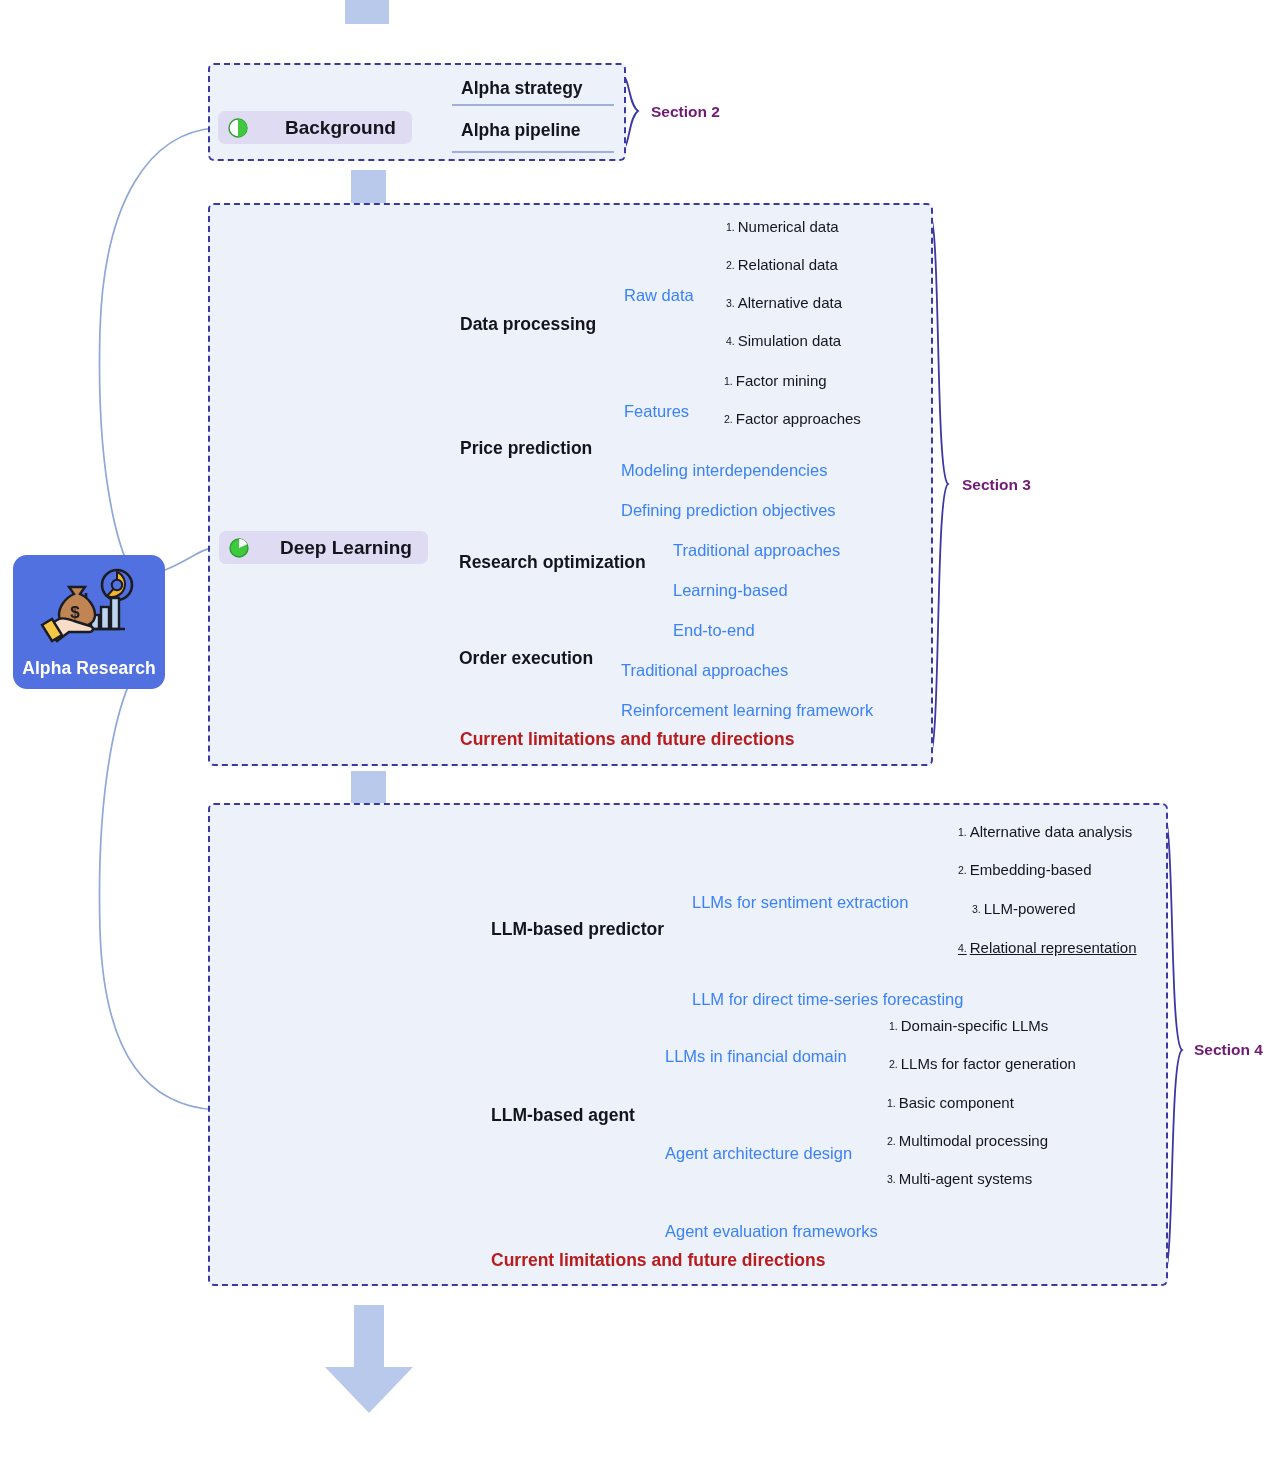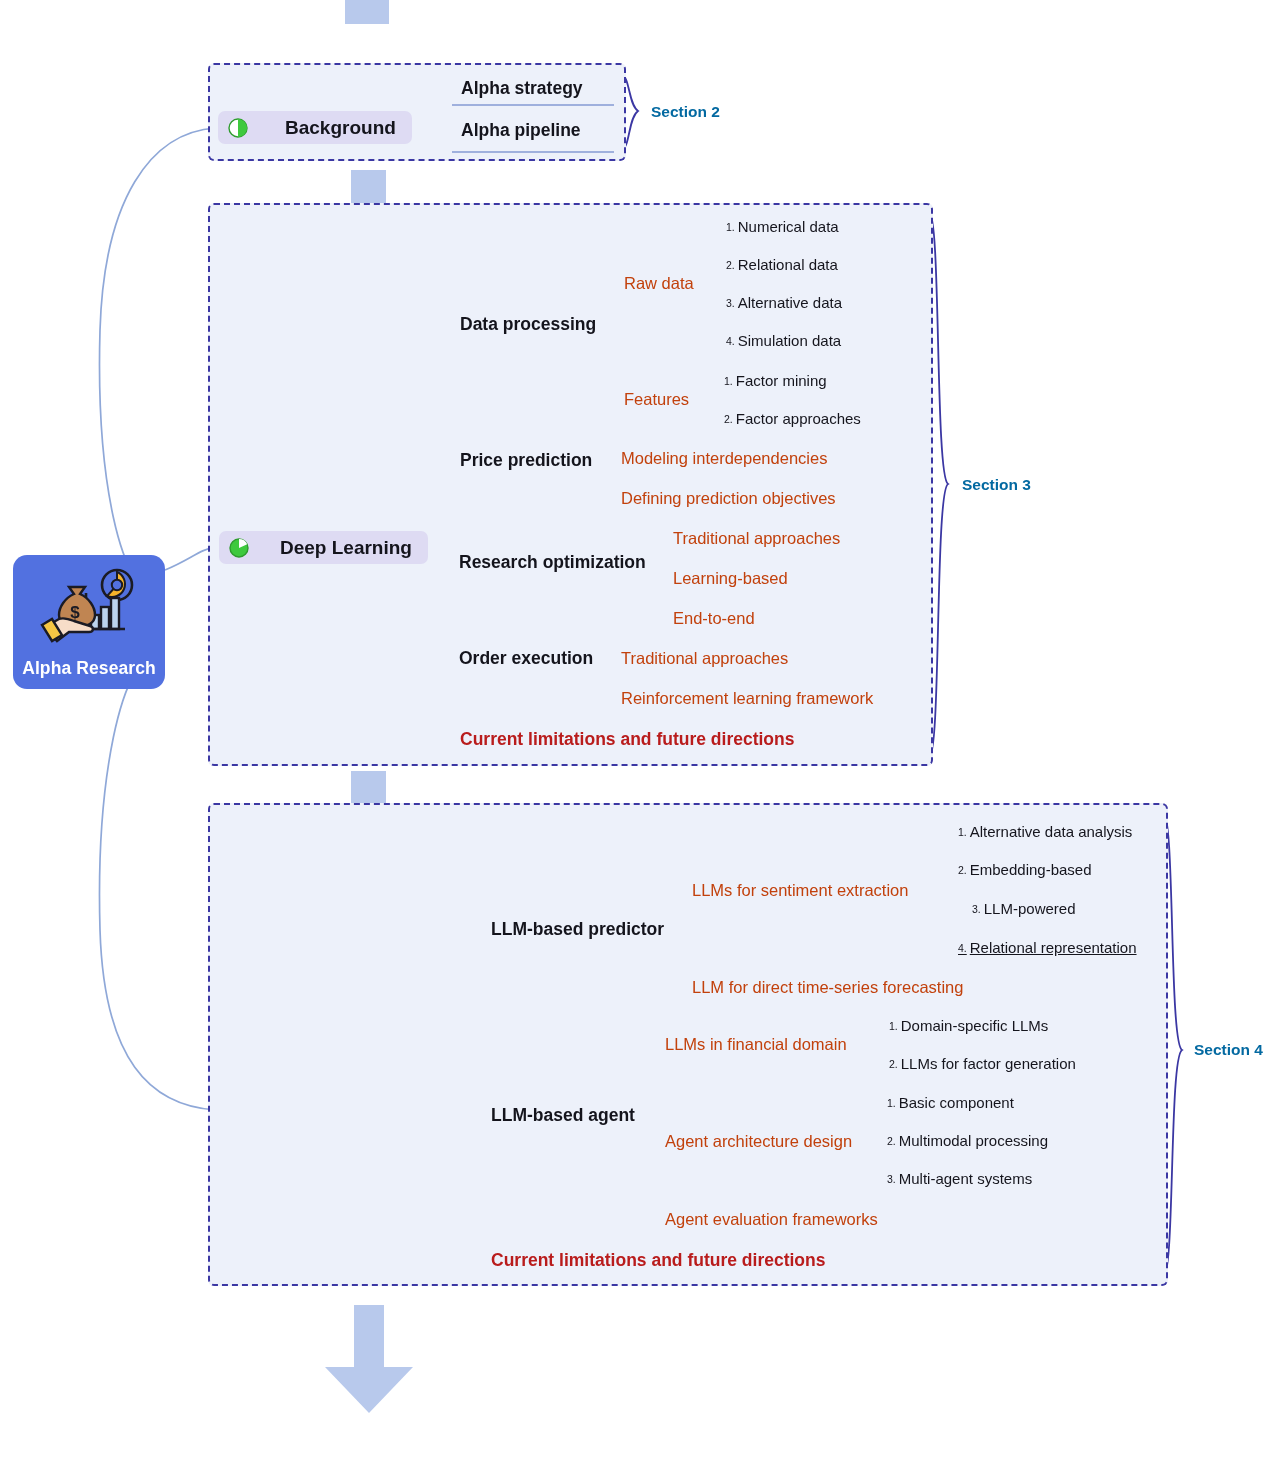--- a/index.html
+++ b/index.html
@@ -53,24 +53,24 @@
   #pill-deeplearning .pill-label{margin-left:22px;}
   #pill-llm{left:219px;top:1094px;}
 
   .pie{width:20px;height:20px;flex:0 0 20px;}
 
   
   .node{
     position:absolute;white-space:nowrap;line-height:1;
   }
   .n-l2{font-size:17.5px;font-weight:700;color:#14141c;}
-  .n-l3{font-size:16.5px;font-weight:400;color:#c2410c;}
+  .n-l3{font-size:16.5px;font-weight:400;color:#3b82f6;margin-top:12px;}
   .n-l4{font-size:15px;font-weight:400;color:#15151d;}
   .n-l4 .num{font-size:10.5px;vertical-align:1px;margin-right:3px;color:#15151d;}
-  .n-sec{font-size:15.5px;font-weight:700;color:#0369a1;}
+  .n-sec{font-size:15.5px;font-weight:700;color:#701a75;}
   .n-bold-wide{font-size:17.5px;font-weight:700;color:#b91c1c;}
 
   
   .ul-line{position:absolute;height:1.6px;background:#9fb0dd;}
 
   
   .blk{position:absolute;background:#b8c9ec;}
   #blk-top{left:345px;top:-20px;width:44px;height:44px;}
   #blk-mid1{left:351px;top:170px;width:35px;height:35px;}
   #blk-mid2{left:351px;top:771px;width:35px;height:35px;}
@@ -231,21 +231,21 @@
   <div class="node n-l3" style="left:624px;top:275px;">Raw data</div>
   <div class="node n-l4" style="left:726px;top:219px;"><span class="num">1.</span><span>Numerical data</span></div>
   <div class="node n-l4" style="left:726px;top:257px;"><span class="num">2.</span><span>Relational data</span></div>
   <div class="node n-l4" style="left:726px;top:295px;"><span class="num">3.</span><span>Alternative data</span></div>
   <div class="node n-l4" style="left:726px;top:333px;"><span class="num">4.</span><span>Simulation data</span></div>
 
   <div class="node n-l3" style="left:624px;top:391px;">Features</div>
   <div class="node n-l4" style="left:724px;top:373px;"><span class="num">1.</span><span>Factor mining</span></div>
   <div class="node n-l4" style="left:724px;top:411px;"><span class="num">2.</span><span>Factor approaches</span></div>
 
-  <div class="node n-l2" style="left:460px;top:452px;text-align:right;">Price prediction</div>
+  <div class="node n-l2" style="left:460px;top:440px;text-align:right;">Price prediction</div>
   <div class="node n-l3" style="left:621px;top:450px;">Modeling interdependencies</div>
   <div class="node n-l3" style="left:621px;top:490px;">Defining prediction objectives</div>
 
   <div class="node n-l2" style="left:459px;top:554px;">Research optimization</div>
   <div class="node n-l3" style="left:673px;top:530px;">Traditional  approaches</div>
   <div class="node n-l3" style="left:673px;top:570px;">Learning-based</div>
   <div class="node n-l3" style="left:673px;top:610px;">End-to-end</div>
 
   <div class="node n-l2" style="left:459px;top:650px;">Order execution</div>
   <div class="node n-l3" style="left:621px;top:650px;">Traditional approaches</div>

